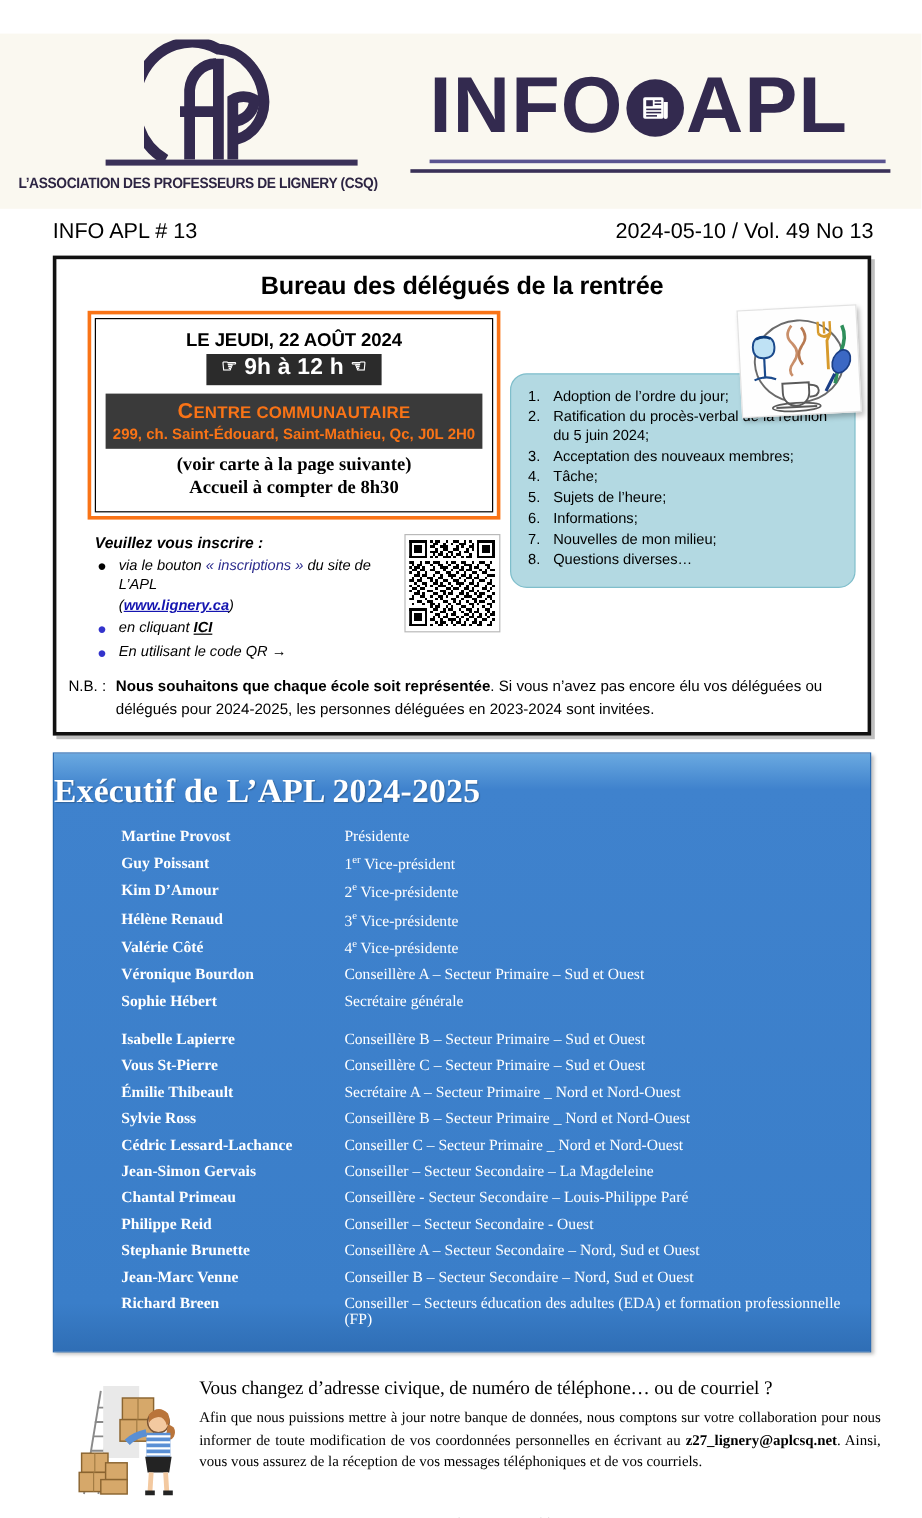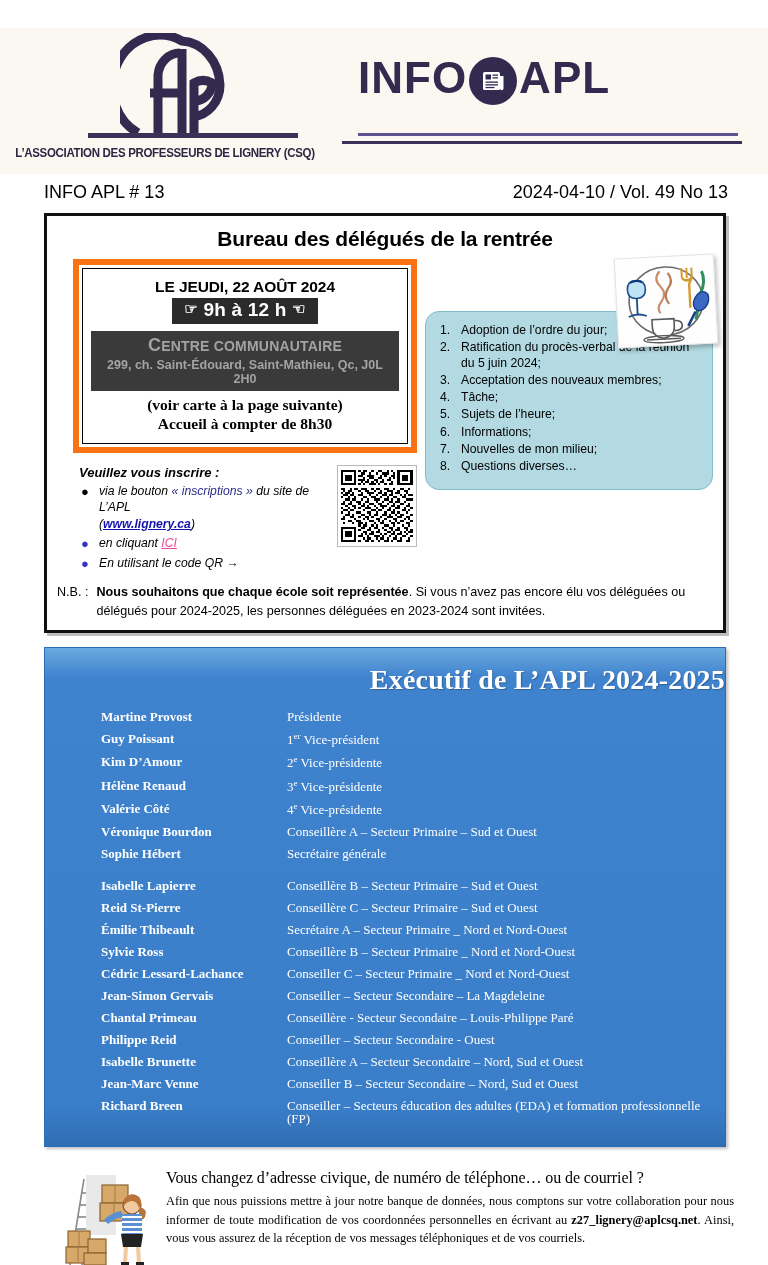--- a/index.html
+++ b/index.html
@@ -64,21 +64,21 @@
     flex: 1;
     position: relative;
     height: 146px;
   }
   .info-apl {
     position: absolute;
     left: 28px;
     top: 26px;
     font-family: "Liberation Sans", sans-serif;
     font-weight: 700;
-    font-size: 44px;
+    font-size: 66px;
     line-height: 1;
     letter-spacing: 1px;
     color: #332a4f;
     display: flex;
     align-items: center;
     gap: 2px;
   }
   .news-badge {
     display: inline-flex;
     width: 48px;
@@ -136,21 +136,21 @@
   }
   .announce-cols {
     display: flex;
     align-items: flex-start;
   }
   .col-left { width: 360px; }
   .col-right { flex: 1; position: relative; padding-left: 8px; }
 
   
   .event-card {
-    border: 6px solid #f97316;
+    border: 3px solid #f97316;
     background: #fff;
     padding: 3px;
     margin-left: 16px;
   }
   .event-inner {
     border: 1px solid #000;
     padding: 9px 8px 10px 8px;
     text-align: center;
   }
   .ev-date {
@@ -164,21 +164,21 @@
     background: #2b2b2b;
     color: #fff;
     font-weight: 700;
     font-size: 19px;
     padding: 1px 12px 3px 12px;
     letter-spacing: 0.2px;
   }
   .ev-time .hand { font-size: 15px; vertical-align: 2px; }
   .ev-venue-block {
     background: #3a3a3a;
-    color: #a3a3a3;
+    color: #f97316;
     margin-top: 7px;
     padding: 4px 4px 5px 4px;
   }
   .ev-venue {
     font-weight: 700;
     font-size: 18px;
     letter-spacing: 0.2px;
   }
   .ev-venue .sm { font-size: 14px; }
   .ev-addr {
@@ -225,21 +225,21 @@
     position: absolute;
     left: 2px;
     top: 1px;
     font-size: 13px;
     line-height: 1.2;
   }
   .bul-black { color: #000; }
   .bul-blue { color: #3333cc; }
   .quoted { color: #2a2a8c; }
   .weblink { color: #1414b0; text-decoration: underline; font-weight: 700; }
-  .icilink { color: #ec4899; text-decoration: underline; font-weight: 400; }
+  .icilink { color: #000000; text-decoration: underline; font-weight: 700; }
 
   .qr-box {
     margin-left: 12px;
     width: 74px;
     height: 74px;
     border: 1px solid #b9b9b9;
     padding: 3px;
     background: #fff;
   }
   .qr-grid {
@@ -301,25 +301,25 @@
   
   .exec {
     margin: 14px 42px 0 44px;
     background: linear-gradient(180deg, #6aa9e0 0%, #3f82cd 6%, #3a7ec9 92%, #2f6eb5 100%);
     border: 1px solid #2c6cb2;
     padding: 10px 0 12px 0;
     color: #fff;
     box-shadow: 2px 2px 3px rgba(0,0,0,0.25);
   }
   .exec-title {
-    text-align: right;
+    text-align: left;
     font-family: "Liberation Serif", serif;
     font-weight: 700;
     font-size: 28px;
-    margin: 6px 0 14px 0;
+    margin: 6px 12px 14px 0;
     letter-spacing: 0.2px;
     text-shadow: 1px 1px 1px rgba(0,0,0,0.25);
   }
   .exec-row {
     display: flex;
     padding: 0 0 0 56px;
     line-height: 1;
     margin-bottom: 9px;
   }
   .exec-row.gap { margin-bottom: 19px; }
@@ -408,21 +408,21 @@
         </span>
         <span>APL</span>
     </div>
     <div class="title-rule-1"></div>
     <div class="title-rule-2"></div>
   </div>
 </div>
 
 <div class="issue-line">
   <div>INFO APL # 13</div>
-  <div>2024-04-10 / Vol. 49 No 13</div>
+  <div>2024-05-10 / Vol. 49 No 13</div>
 </div>
 
 <div class="announce">
   <div class="announce-title">Bureau des délégués de la rentrée</div>
 
   <div class="announce-cols">
 
     <div class="col-left">
       <div class="event-card">
         <div class="event-inner">
@@ -850,21 +850,21 @@
 
   <div class="exec-row gap">
     <div class="exec-name">Sophie Hébert</div>
     <div class="exec-role"><span>Secrétaire générale</span></div>
   </div>
   <div class="exec-row">
     <div class="exec-name">Isabelle Lapierre</div>
     <div class="exec-role">Conseillère B – Secteur Primaire – Sud et Ouest</div>
   </div>
   <div class="exec-row">
-    <div class="exec-name">Reid St-Pierre</div>
+    <div class="exec-name">Vous St-Pierre</div>
     <div class="exec-role">Conseillère C – Secteur Primaire – Sud et Ouest</div>
   </div>
   <div class="exec-row">
     <div class="exec-name">Émilie Thibeault</div>
     <div class="exec-role">Secrétaire A – Secteur Primaire _ Nord et Nord-Ouest</div>
   </div>
   <div class="exec-row">
     <div class="exec-name">Sylvie Ross</div>
     <div class="exec-role">Conseillère B – Secteur Primaire _ Nord et Nord-Ouest</div>
   </div>
@@ -878,21 +878,21 @@
   </div>
   <div class="exec-row">
     <div class="exec-name">Chantal Primeau</div>
     <div class="exec-role">Conseillère - Secteur Secondaire – Louis-Philippe Paré</div>
   </div>
   <div class="exec-row">
     <div class="exec-name">Philippe Reid</div>
     <div class="exec-role">Conseiller – Secteur Secondaire - Ouest</div>
   </div>
   <div class="exec-row">
-    <div class="exec-name">Isabelle Brunette</div>
+    <div class="exec-name">Stephanie Brunette</div>
     <div class="exec-role">Conseillère A – Secteur Secondaire – Nord, Sud et Ouest</div>
   </div>
   <div class="exec-row">
     <div class="exec-name">Jean-Marc Venne</div>
     <div class="exec-role">Conseiller B – Secteur Secondaire – Nord, Sud et Ouest</div>
   </div>
   <div class="exec-row">
     <div class="exec-name">Richard Breen</div>
     <div class="exec-role">Conseiller – Secteurs éducation des adultes (EDA) et formation professionnelle (FP)</div>
   </div>

